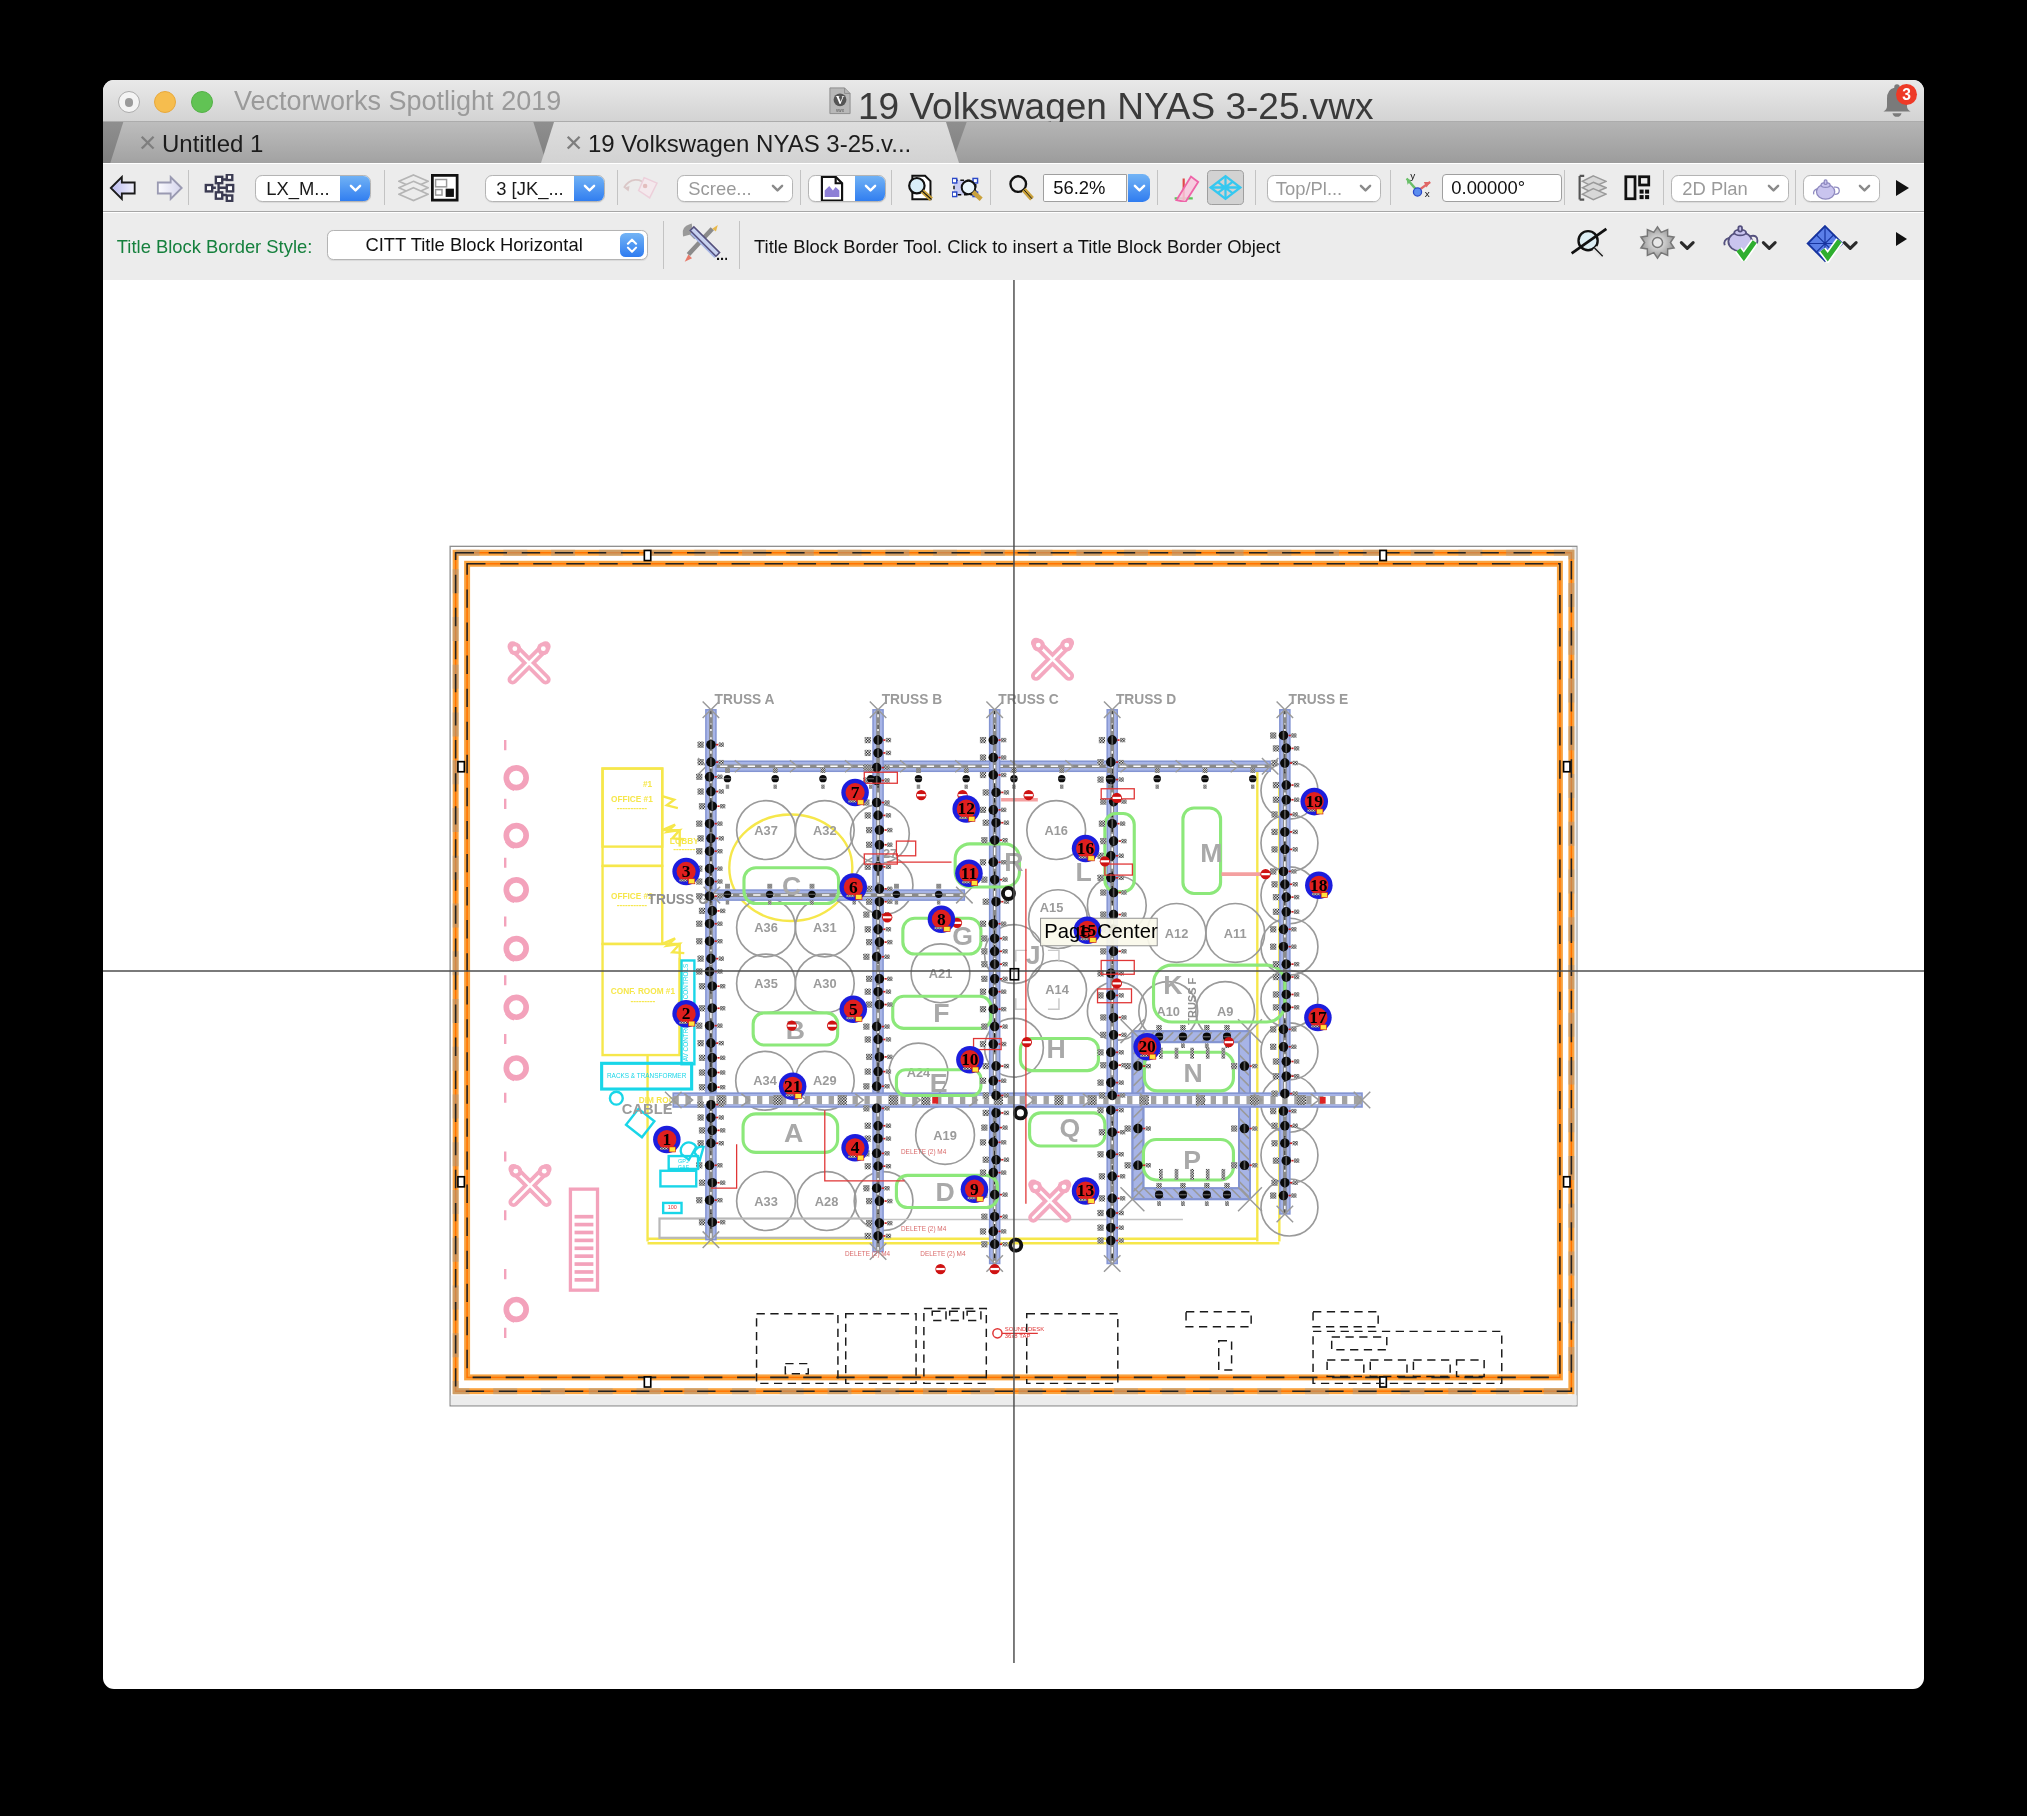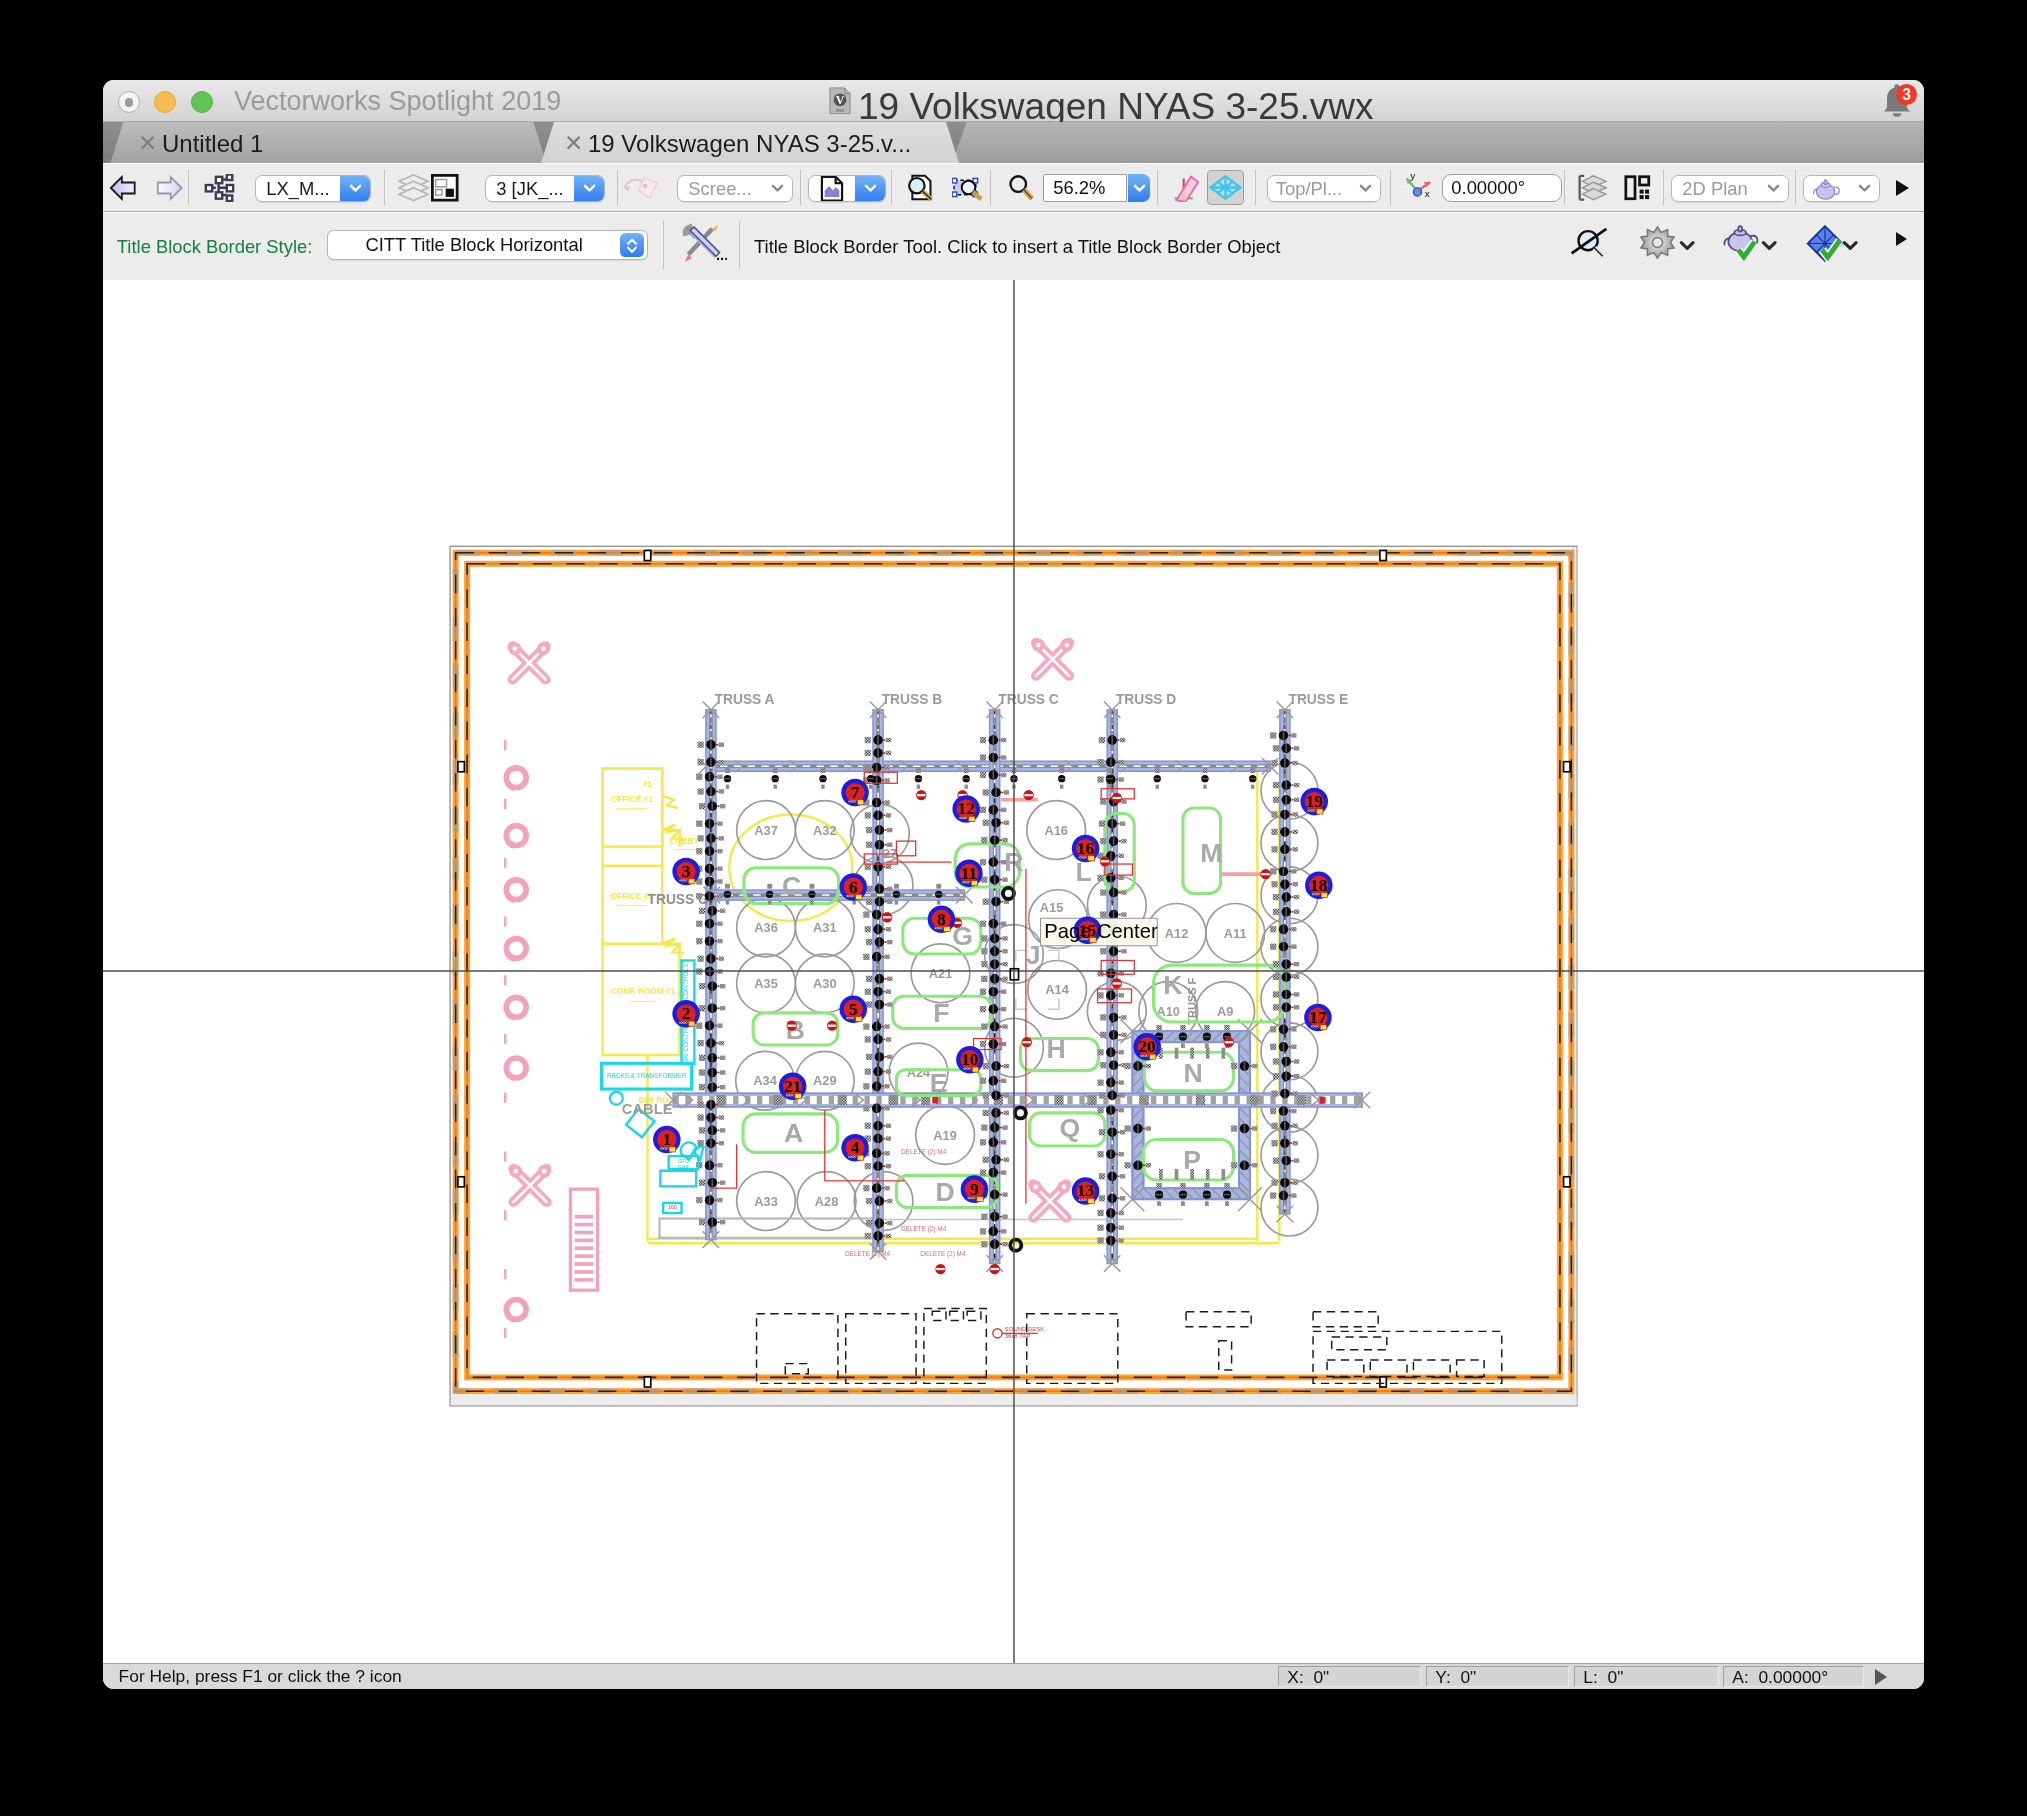--- a/index.html
+++ b/index.html
@@ -227,21 +227,21 @@
         <svg width="33" height="29" viewBox="0 0 36 32">
           <path d="M18,20 L6,6" stroke="#6abf69" stroke-width="2.6"></path>
           <path d="M6,6 l1,7 4,-5 z" fill="#6abf69"></path>
           <path d="M18,20 L32,10" stroke="#e06666" stroke-width="2.6"></path>
           <path d="M32,10 l-7,0 3,6 z" fill="#e06666"></path>
           <circle cx="18" cy="21" r="4.5" fill="#5b8def" stroke="#2a48c8" stroke-width="1.4"></circle>
           <text x="10" y="7" font-family="Liberation Sans,sans-serif" font-size="11" fill="#111">y</text>
           <text x="26" y="26" font-family="Liberation Sans,sans-serif" font-size="11" fill="#111">x</text>
         </svg>
       </div>
-      <div class="sfield" style="left:1339px;top:10px;width:120px;padding-left:8.3px;border-radius:9px;">0.00000°</div>
+      <div class="sfield" style="left:1339px;top:10px;width:120px;padding-left:8.3px;border-radius:4px;">0.00000°</div>
       <div class="sep" style="left:1461px;top:6.4px;height:35px"></div>
       <div class="ibtn" style="left:1473px;top:10px;">
         <svg width="31" height="27.5" viewBox="0 0 34 30">
           <path d="M4,2 L4,28 M4,2 l5,0 M4,28 l5,0" stroke="#555" stroke-width="2.4" fill="none"></path>
           <g fill="#d8d8d8" stroke="#9a9a9a" stroke-width="1.6">
             <path d="M19,2 L33,8 L19,14 L7,8 Z"></path>
             <path d="M19,9 L33,15 L19,21 L7,15 Z"></path>
             <path d="M19,16 L33,22 L19,28 L7,22 Z"></path>
           </g>
         </svg>
@@ -1151,21 +1151,13 @@
         <use href="#badge" x="1249" y="1129"></use>
         <text x="1249" y="1135" font-family="Liberation Serif,serif" font-size="19" font-weight="bold" fill="#000" text-anchor="middle">20</text>
         <use href="#badge" x="863" y="1172"></use>
         <text x="863" y="1178" font-family="Liberation Serif,serif" font-size="19" font-weight="bold" fill="#000" text-anchor="middle">21</text>
         <text x="1137" y="1011" font-family="Liberation Sans,sans-serif" font-size="22" fill="#000">Page Center</text>
         <path d="M112,1046.5 L2095,1046.5" stroke="#4e4e4e" stroke-width="1.6" fill="none"></path>
         <path d="M1104,294 L1104,1800" stroke="#4e4e4e" stroke-width="1.6" fill="none"></path>
         <rect x="1100" y="1044" width="9" height="12" fill="none" stroke="#000" stroke-width="1.8"></rect>
       </svg>
     </div>
-    <div id="status">
-      <div style="position:absolute;left:15.6px;top:1.8px;">For Help, press F1 or click the ? icon</div>
-      <div style="position:absolute;left:1175px;top:1.8px;width:143px;height:21px;background:#d4d4d4;border:0.9px solid #9f9f9f;border-right-color:#e8e8e8;border-bottom-color:#e8e8e8;padding-left:8.3px;">X:&nbsp; 0"</div>
-      <div style="position:absolute;left:1323px;top:1.8px;width:143px;height:21px;background:#d4d4d4;border:0.9px solid #9f9f9f;border-right-color:#e8e8e8;border-bottom-color:#e8e8e8;padding-left:8.3px;">Y:&nbsp; 0"</div>
-      <div style="position:absolute;left:1471px;top:1.8px;width:145px;height:21px;background:#d4d4d4;border:0.9px solid #9f9f9f;border-right-color:#e8e8e8;border-bottom-color:#e8e8e8;padding-left:8.3px;">L:&nbsp; 0"</div>
-      <div style="position:absolute;left:1620px;top:1.8px;width:141px;height:21px;background:#d4d4d4;border:0.9px solid #9f9f9f;border-right-color:#e8e8e8;border-bottom-color:#e8e8e8;padding-left:8.3px;">A:&nbsp; 0.00000°</div>
-      <div style="position:absolute;left:1772px;top:4.6px;width:0;height:0;border-left:12px solid #555;border-top:8.3px solid transparent;border-bottom:8.3px solid transparent;"></div>
-    </div>
   </div>
 
 </body></html>

